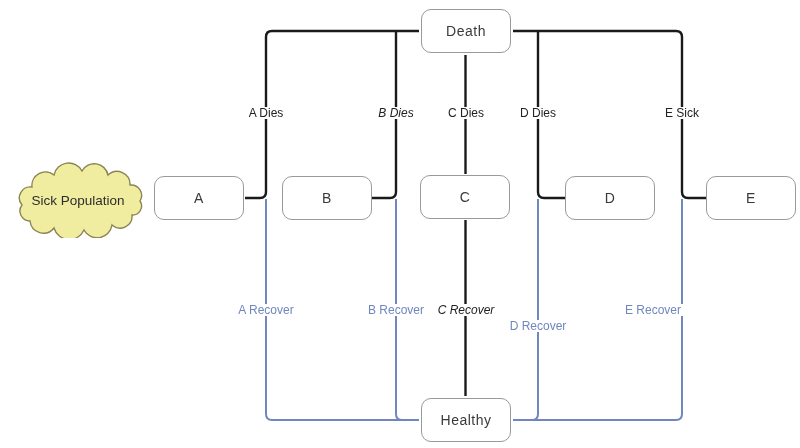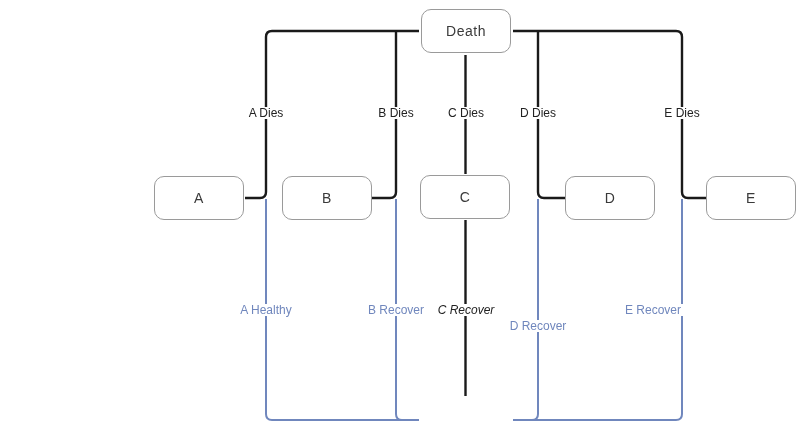--- a/index.html
+++ b/index.html
@@ -61,46 +61,68 @@
     <path class="edge-black" d="M 706 198 L 688 198 Q 682 198 682 192 L 682 37 Q 682 31 676 31 L 513 31" marker-end="url(#arrow-black)"></path>
 
     <path class="edge-black" d="M 465.5 220 L 465.5 396" marker-end="url(#arrow-black)"></path>
 
     <path class="edge-blue" d="M 266 199 L 266 414 Q 266 420 272 420 L 419 420" marker-end="url(#arrow-blue)"></path>
     <path class="edge-blue" d="M 396 199 L 396 414 Q 396 420 402 420"></path>
     <path class="edge-blue" d="M 538 199 L 538 414 Q 538 420 532 420"></path>
     <path class="edge-blue" d="M 682 199 L 682 414 Q 682 420 676 420 L 513 420" marker-end="url(#arrow-blue)"></path>
   </svg>
 
+  <div class="cloud">
+    <svg width="144" height="76" viewBox="0 0 144 76">
+      <path class="cloud-shape" d="
+        M 16 43
+        A 11 11 0 0 1 26 25
+        A 13.5 13.5 0 0 1 48 13
+        A 15 15 0 0 1 76 9
+        A 14 14 0 0 1 102 13
+        A 13 13 0 0 1 124 23
+        A 10.5 10.5 0 0 1 134 39
+        A 9 9 0 0 1 126 53
+        A 12 12 0 0 1 106 63
+        A 15 15 0 0 1 78 68
+        A 16 16 0 0 1 48 66
+        A 13.5 13.5 0 0 1 24 59
+        A 10 10 0 0 1 16 43 Z"></path>
+    </svg>
+    <div class="cloud-label">Sick Population</div>
+  </div>
 
   <div class="node" style="left:421px; top:9px;">
     <span>Death</span>
+  </div>
+  <div class="node" style="left:421px; top:398px;">
+    <span>Healthy</span>
   </div>
 
   <div class="node" style="left:154px; top:176px;">
     <span>A</span>
   </div>
   <div class="node" style="left:282px; top:176px;">
     <span>B</span>
   </div>
   <div class="node" style="left:420px; top:175px;">
     <span>C</span>
   </div>
   <div class="node" style="left:565px; top:176px;">
     <span>D</span>
   </div>
   <div class="node" style="left:706px; top:176px;">
     <span>E</span>
   </div>
 
   <div class="edge-label lbl-black" style="left:266px; top:113px;">A Dies</div>
-  <div class="edge-label lbl-black" style="left:396px; top:113px;">B Dies</div>
+  <div class="edge-label lbl-black" style="left:396px; top:113px;font-style:italic;">B Dies</div>
   <div class="edge-label lbl-black" style="left:466px; top:113px;">C Dies</div>
   <div class="edge-label lbl-black" style="left:538px; top:113px;">D Dies</div>
-  <div class="edge-label lbl-black" style="left:682px; top:113px;">E Dies</div>
+  <div class="edge-label lbl-black" style="left:682px; top:113px;">E Sick</div>
 
-  <div class="edge-label lbl-blue" style="left:266px; top:310px;">A Healthy</div>
+  <div class="edge-label lbl-blue" style="left:266px; top:310px;">A Recover</div>
   <div class="edge-label lbl-blue" style="left:396px; top:310px;">B Recover</div>
   <div class="edge-label lbl-black" style="left:466px; top:310px;font-style:italic;">C Recover</div>
   <div class="edge-label lbl-blue" style="left:538px; top:310px;margin-top:16px;">D Recover</div>
   <div class="edge-label lbl-blue" style="left:653px; top:310px;">E Recover</div>
 
 </div>
 
 </body></html>

